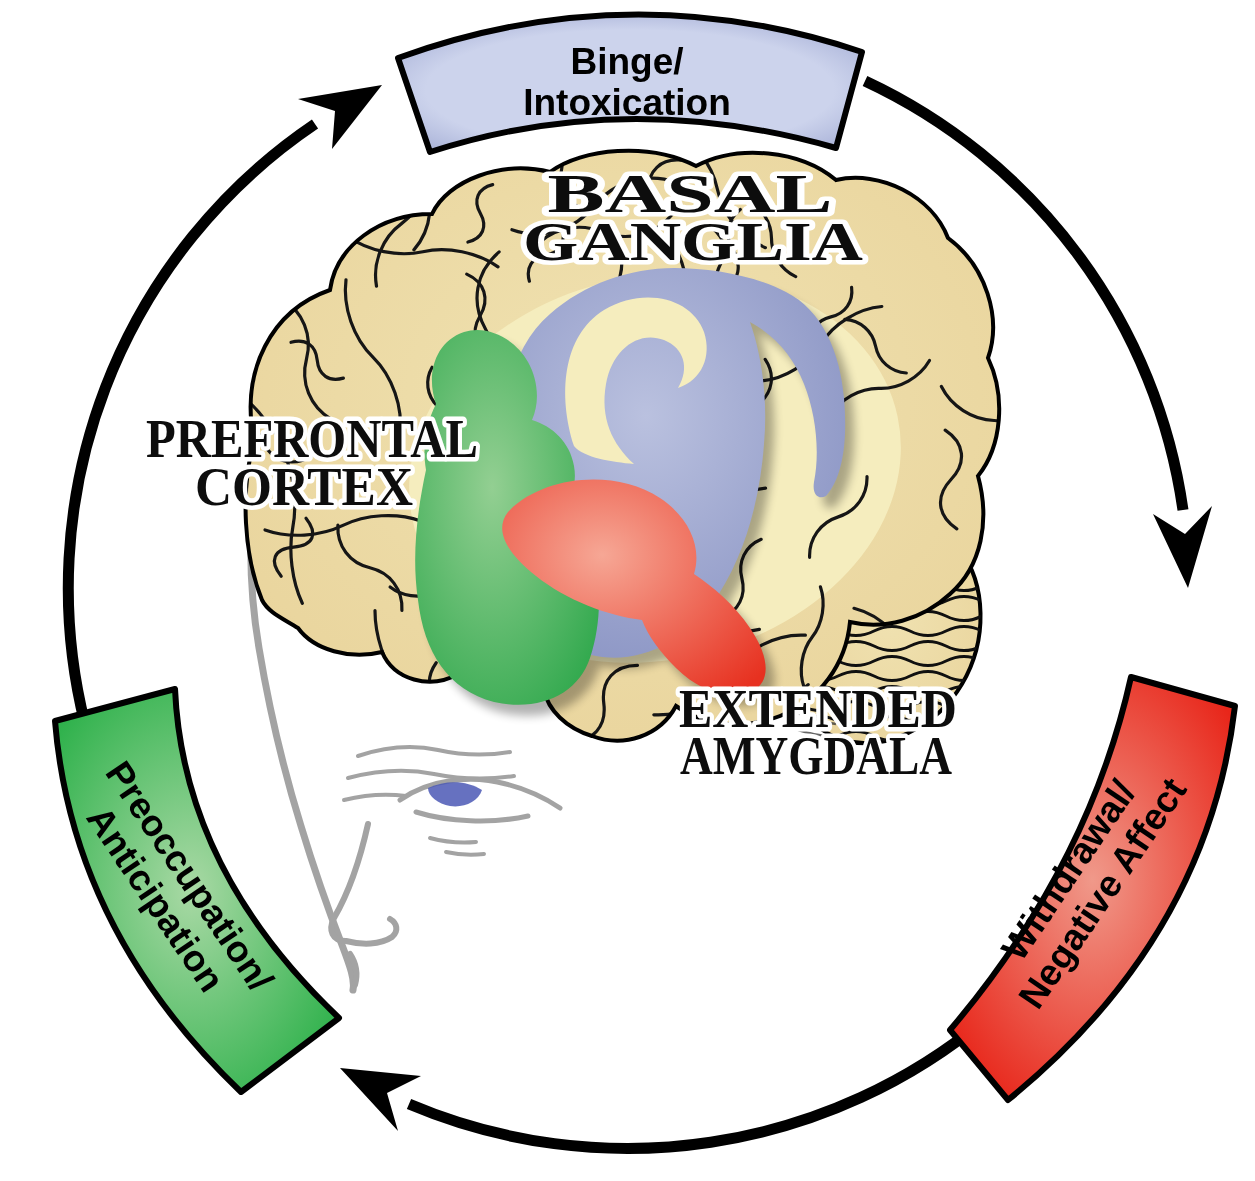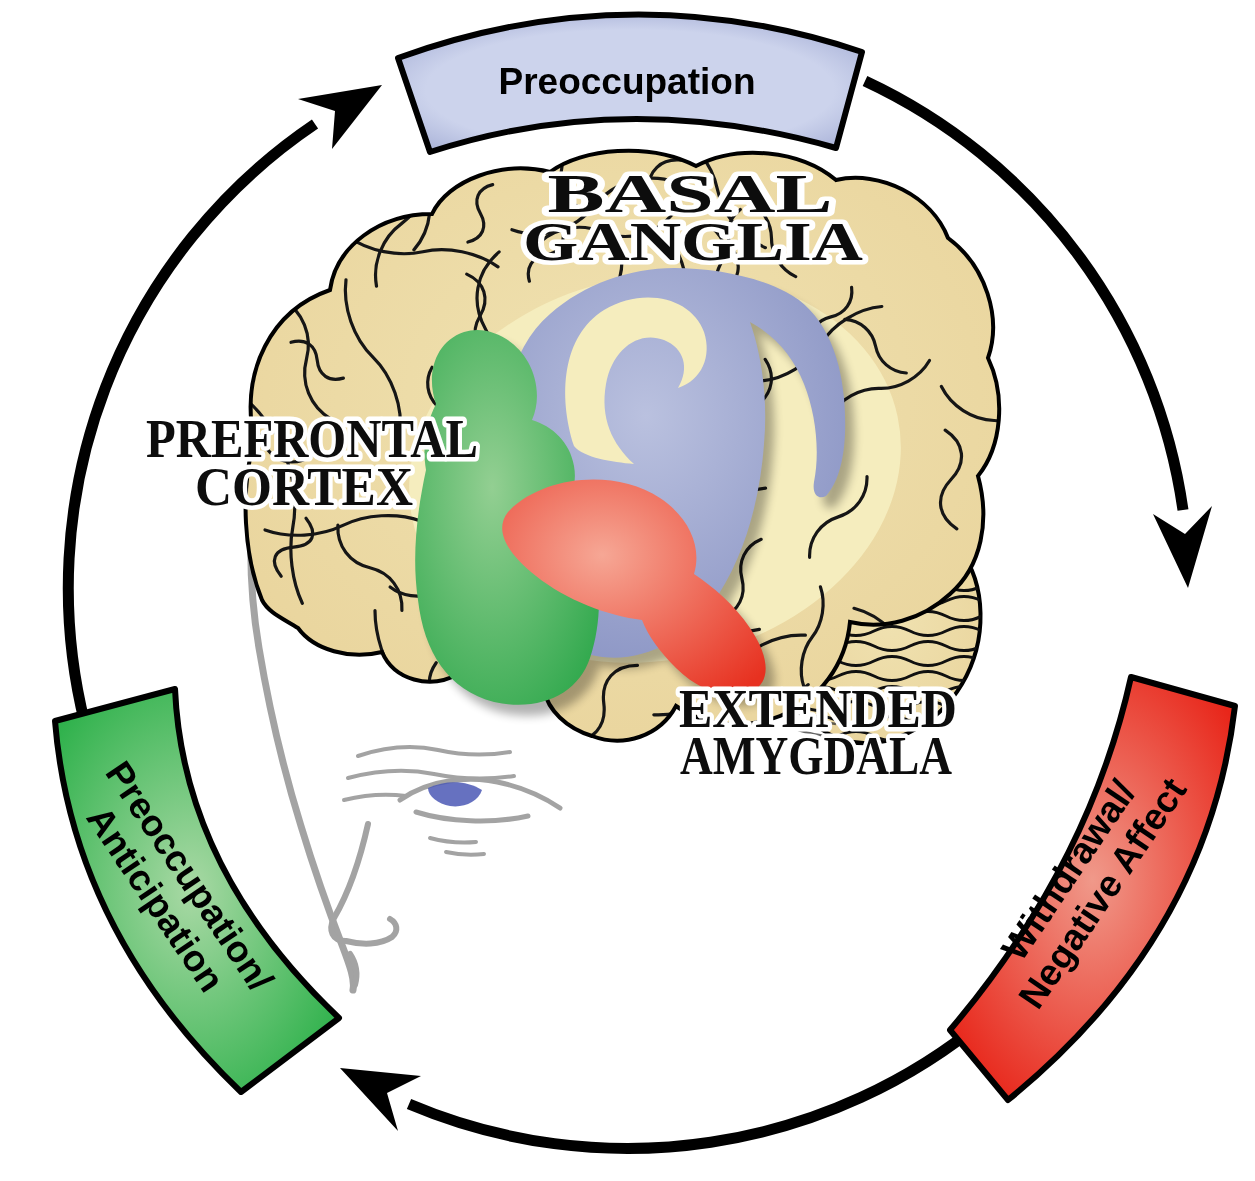--- a/index.html
+++ b/index.html
@@ -283,21 +283,22 @@
     <text class="region-label" x="690" y="212" textLength="285" lengthAdjust="spacingAndGlyphs">BASAL</text>
     <text class="region-label" x="693" y="260" textLength="340" lengthAdjust="spacingAndGlyphs">GANGLIA</text>
     <text class="region-label" x="312" y="457" textLength="332" lengthAdjust="spacingAndGlyphs">PREFRONTAL</text>
     <text class="region-label" x="304" y="505" textLength="218" lengthAdjust="spacingAndGlyphs">CORTEX</text>
     <text class="region-label" x="818" y="727" textLength="278" lengthAdjust="spacingAndGlyphs">EXTENDED</text>
     <text class="region-label" x="816" y="774" textLength="272" lengthAdjust="spacingAndGlyphs">AMYGDALA</text>
   </g>
 </svg>
 
 <div class="band-label" id="label-binge">
-  <div>Preoccupation</div>
+  <div>Binge/</div>
+  <div>Intoxication</div>
 </div>
 <div class="band-label" id="label-withdrawal">
   <div>Withdrawal/</div>
   <div>Negative Affect</div>
 </div>
 <div class="band-label" id="label-preoccupation">
   <div>Preoccupation/</div>
   <div>Anticipation</div>
 </div>
 

